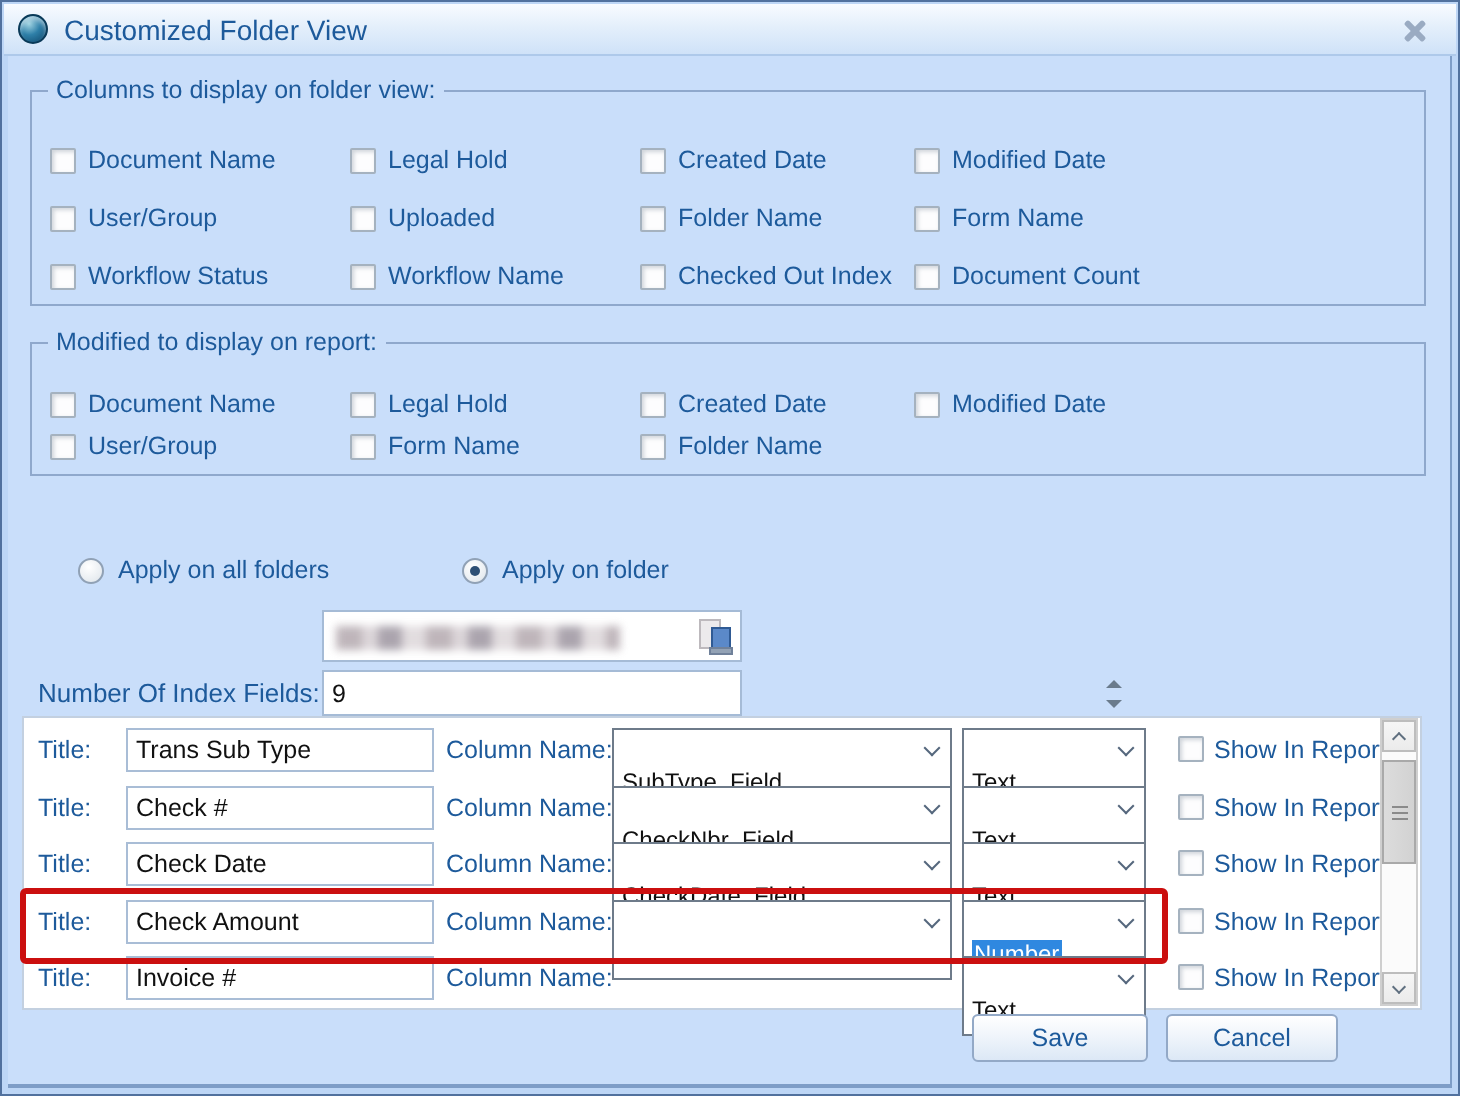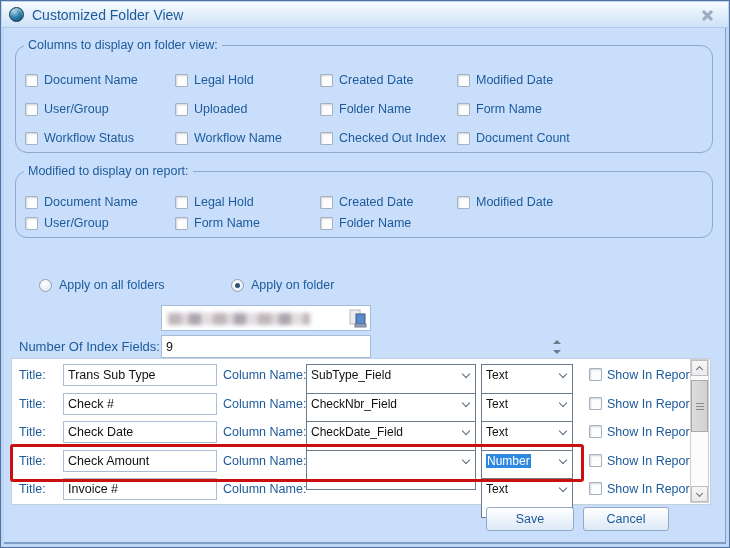--- a/index.html
+++ b/index.html
@@ -16,21 +16,21 @@
     border-bottom:1px solid #aec9ea}
   .globe{position:absolute;left:7px;top:5px;width:15px;height:15px;border-radius:50%;
     background:radial-gradient(circle at 35% 30%,#9fd3e2 0%,#2e7fa8 45%,#0d4468 100%);
     border:1px solid #093click;border:1px solid #0a3a58;box-shadow:inset 0 2px 2px rgba(255,255,255,.5)}
   .wtitle{position:absolute;left:30px;top:0;line-height:26px;font-size:14px;color:#1d5a9b}
   .close{position:absolute;right:14px;top:6px;width:14px;height:14px;cursor:pointer}
   .xb{position:absolute;left:1px;top:6px;width:13px;height:3px;background:#9aabc2;border-radius:1px}
   .xb.a{transform:rotate(45deg)} .xb.b{transform:rotate(-45deg)}
 
   
-  .groupbox{position:absolute;border:1px solid #8fa8cc;border-radius:12px}
+  .groupbox{position:absolute;border:1px solid #8fa8cc;border-radius:0}
   .g1{left:14px;top:44px;width:698px;height:108px}
   .g2{left:14px;top:170px;width:698px;height:67px}
   .legend{position:absolute;top:-8px;left:8px;background:#c9defa;padding:0 4px;
     font-size:12.5px;color:#1d5a9b;white-space:nowrap}
 
   .cb-item{position:absolute;display:flex;align-items:center;gap:6px;height:14px}
   .cb{width:13px;height:13px;flex:0 0 13px;background:#fdfdfe;border:1px solid #a5b2bf;
     box-shadow:inset 1px 1px 2px rgba(120,135,150,.35);border-radius:1px;cursor:pointer}
   .cb-label{font-size:12.5px;color:#1d5a9b;white-space:nowrap}
 
@@ -62,21 +62,21 @@
   .rows-panel{position:absolute;left:10px;top:357px;width:700px;height:147px;
     background:#fff;border:1px solid #c3d0e0}
   .frow{position:absolute;left:10px;width:676px;height:22px}
   .frow .lab{position:absolute;font-size:12.5px;color:#1d5a9b;line-height:22px;white-space:nowrap}
   .frow .lab.t{left:8px}
   .frow .lab.c{left:212px}
   .frow input{position:absolute;left:52px;top:0;width:154px;height:22px;background:#fff;
     border:1px solid #a9bdd6;font-size:12.5px;color:#111;padding:0 4px;
     font-family:"Liberation Sans",sans-serif}
   .dd{position:absolute;top:0;height:40px;background:#fff;border:1px solid #6e7b8a;
-    font-size:12px;color:#111;line-height:20px;padding:0 18px 0 4px;cursor:pointer;
+    font-size:12px;color:#111;line-height:20px;padding:16px 18px 0 4px;cursor:pointer;
     white-space:nowrap;overflow:hidden}
   .dd.col{left:295px;width:170px}
   .dd.typ{left:470px;width:92px}
   .chev{position:absolute;right:6px;top:6px;width:6px;height:6px;
     border-right:1.6px solid #55677d;border-bottom:1.6px solid #55677d;transform:rotate(45deg)}
   .sel-text{background:#2f88e0;color:#fff;padding:0 1px}
   .frow .cb{position:absolute;left:578px;top:4px}
   .frow .lab.s{left:596px}
 
   .hl-rect{position:absolute;left:9px;top:443px;width:574px;height:38px;

